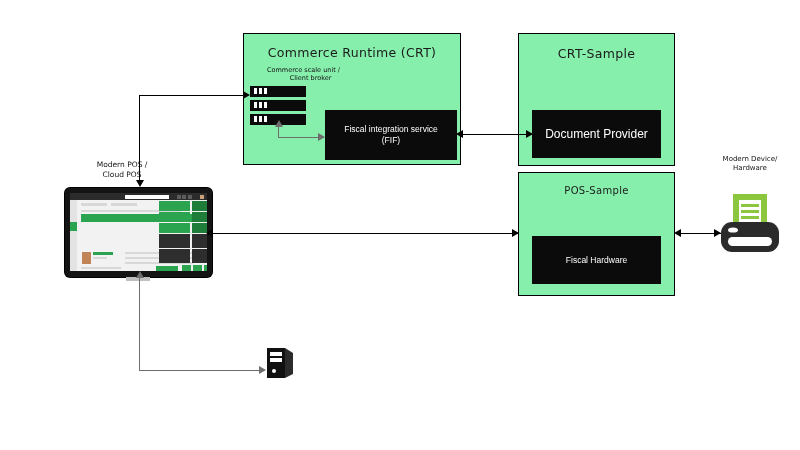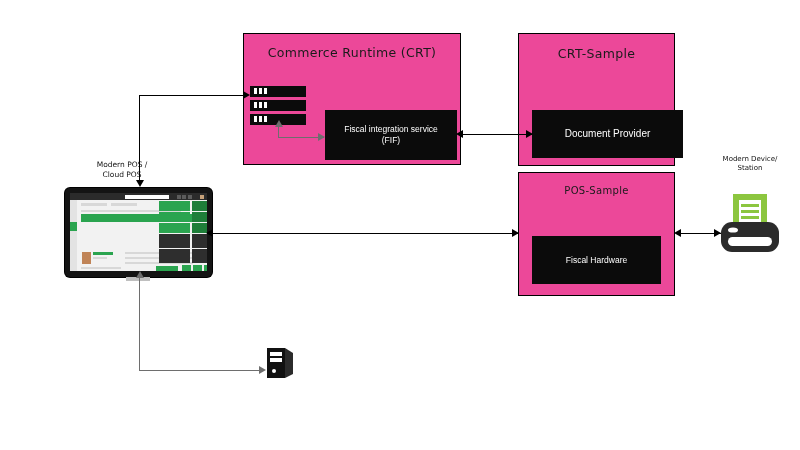--- a/index.html
+++ b/index.html
@@ -1,21 +1,21 @@
 <!DOCTYPE html>
 <html><head>
 <meta charset="utf-8">
 <style>
   html,body{margin:0;padding:0;background:#ffffff;}
   body{width:800px;height:450px;overflow:hidden;
        font-family:"Liberation Sans", sans-serif;}
   #canvas{position:relative;width:800px;height:450px;background:#fff;}
 
   
-  .box{position:absolute;background:#ec4899;border:1.5px solid #000;box-sizing:border-box;}
+  .box{position:absolute;background:#86efac;border:1.5px solid #000;box-sizing:border-box;}
   .box-title{position:absolute;left:0;right:0;text-align:center;
              font-family:"DejaVu Sans", sans-serif;color:#1b1b1b;
              letter-spacing:.3px;}
   .blk{position:absolute;background:#0b0b0b;color:#fff;display:flex;
        align-items:center;justify-content:center;text-align:center;
        font-family:Liberation Sans, sans-serif;line-height:1.25;}
   .cap{position:absolute;text-align:center;color:#111;
        font-family:"DejaVu Sans", sans-serif;line-height:1.3;}
 
   
@@ -62,20 +62,24 @@
 </style>
 </head>
 <body>
 
 <div id="canvas">
 
   <div class="box" style="left:243px;top:33px;width:218px;height:132px;">
     <div class="box-title" style="top:11px;font-size:12.5px;">Commerce Runtime  (CRT)</div>
   </div>
 
+  <div class="cap" style="left:241px;top:66px;width:125px;font-size:6.5px;">
+    <span>Commerce scale  unit /</span><br>
+    <span style="display:inline-block;padding-left:14px;">Client broker</span>
+  </div>
 
   <div class="srv" style="left:250px;top:86px;width:56px;height:39px;">
     <div class="unit" style="top:0px;height:11px;">
       <div class="slot" style="left:4px;"></div>
         <div class="slot" style="left:9px;"></div>
         <div class="slot" style="left:14px;"></div>
     </div>
     <div class="unit" style="top:14px;height:11px;">
       <div class="slot" style="left:4px;"></div>
         <div class="slot" style="left:9px;"></div>
@@ -96,21 +100,21 @@
   </div>
 
   <div class="ln-h gray" style="left:278px;top:137px;width:46px;"></div>
   <div class="ln-v gray" style="left:278px;top:126px;height:12px;"></div>
   <div class="ah g up" style="left:274.5px;top:120px;"></div>
   <div class="ah g right" style="left:318px;top:133px;"></div>
 
   <div class="box" style="left:518px;top:33px;width:157px;height:133px;">
     <div class="box-title" style="top:12px;font-size:12.5px;">CRT-Sample</div>
   </div>
-  <div class="blk" style="left:532px;top:110px;width:151px;height:48px;font-size:10px;">
+  <div class="blk" style="left:532px;top:110px;width:129px;height:48px;font-size:12px;">
     <span>Document Provider</span>
   </div>
 
   <div class="ln-h" style="left:458px;top:134px;width:74px;"></div>
   <div class="ah left" style="left:456px;top:130px;"></div>
   <div class="ah right" style="left:526px;top:130px;"></div>
 
   <div class="box" style="left:518px;top:172px;width:157px;height:124px;">
     <div class="box-title" style="top:12px;font-size:10px;">POS-Sample</div>
   </div>
@@ -180,21 +184,21 @@
         <div class="tile dark" style="left:0px;top:48px;width:31px;height:14px;"></div>
         <div class="tile dark" style="left:33px;top:48px;width:31px;height:14px;"></div>
       </div>
 
     </div>
   </div>
   <div class="pos-stand" style="left:126px;top:277px;width:24px;height:4px;"></div>
 
   <div class="cap" style="left:705px;top:155px;width:90px;font-size:7px;">
     <span>Modern  Device/</span><br>
-    <span>Station</span>
+    <span>Hardware</span>
   </div>
   <div class="printer" style="left:719px;top:192px;width:62px;height:62px;">
     <svg width="62" height="62" viewBox="0 0 62 62">
       <path d="M14 2 L48 2 L48 32 L42 32 L42 8 L20 8 L20 32 L14 32 Z" fill="#8cc63f"></path>
       <rect x="22" y="12" width="18" height="3" fill="#8cc63f"></rect>
       <rect x="22" y="18" width="18" height="3" fill="#8cc63f"></rect>
       <rect x="22" y="24" width="18" height="3" fill="#8cc63f"></rect>
       <rect x="2" y="30" width="58" height="30" rx="11" fill="#2b2b2b"></rect>
       <ellipse cx="14" cy="38" rx="5" ry="2.6" fill="#ffffff"></ellipse>
       <rect x="9" y="45" width="44" height="9" rx="4.5" fill="#ffffff"></rect>

